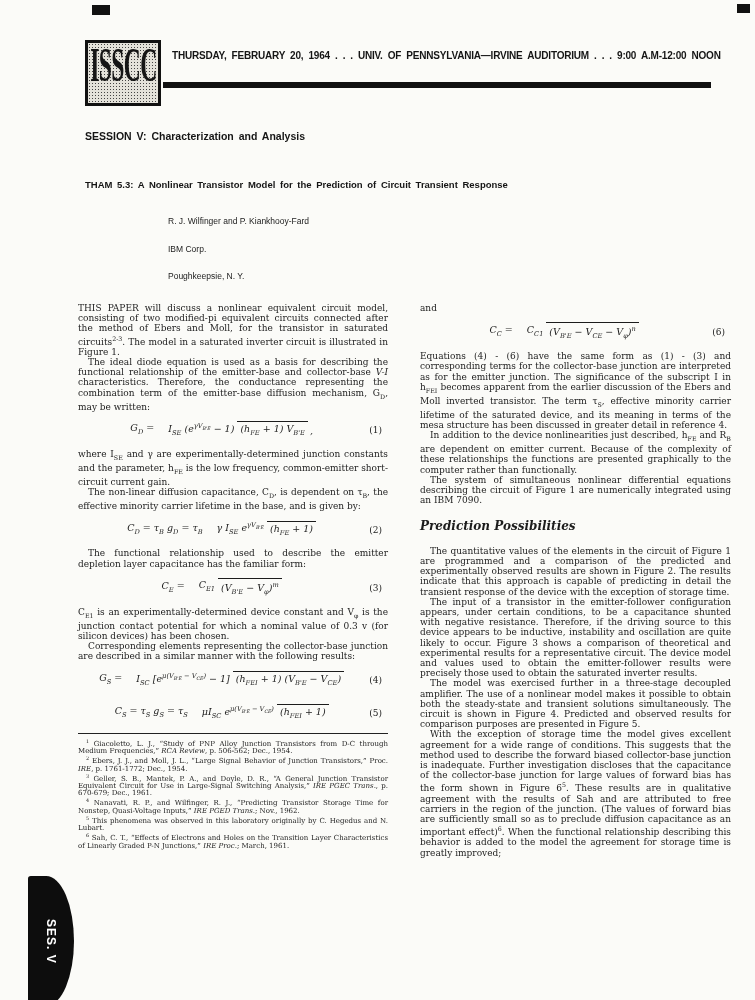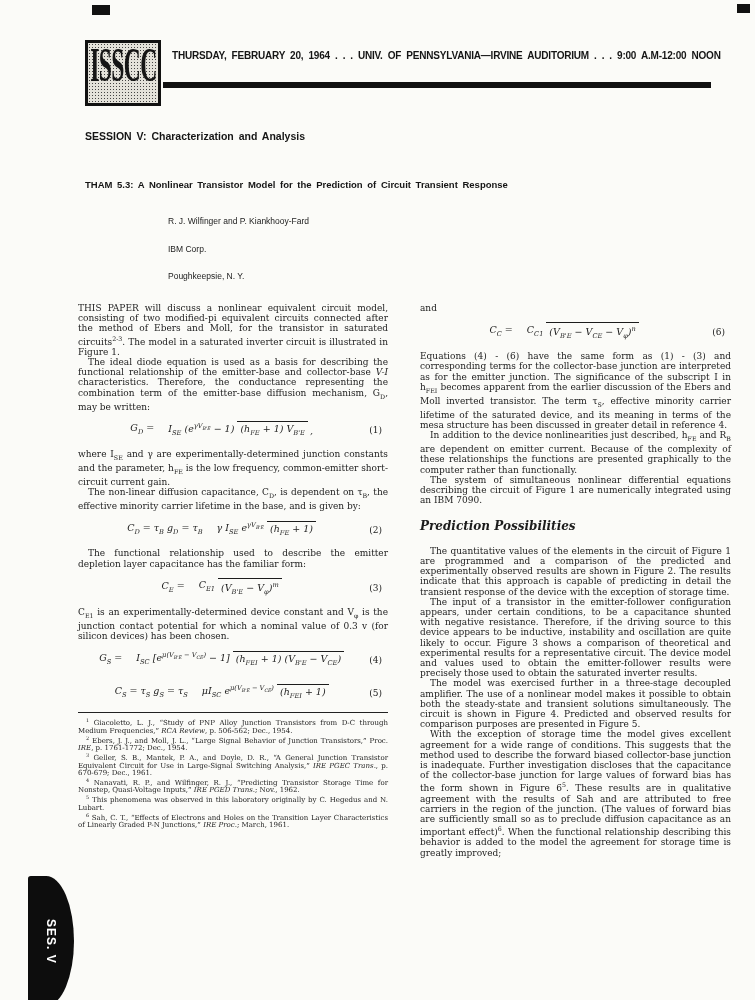--- a/index.html
+++ b/index.html
@@ -118,20 +118,21 @@
           <span class="eq-lhs">C<sub>E</sub> =</span>
           <span class="frac">
             <span class="fnum">C<sub>E1</sub></span>
             <span class="fden">(V<sub>B'E</sub> − V<sub>φ</sub>)<sup>m</sup></span>
           </span>
         </span>
       <span class="eq-label">(3)</span>
     </div>
 
     <p class="para noindent">C<sub>E1</sub> is an experimentally-determined device constant and V<sub>φ</sub> is the junction contact potential for which a nominal value of 0.3 v (for silicon devices) has been chosen.</p>
+    <p class="para">Corresponding elements representing the collector-base junction are described in a similar manner with the following results:</p>
 
     <div class="equation">
       <span class="eq-body">
           <span class="eq-lhs">G<sub>S</sub> =</span>
           <span class="frac">
             <span class="fnum">I<sub>SC</sub> [e<sup>μ(V<sub>B'E</sub> − V<sub>CE</sub>)</sup> − 1]</span>
             <span class="fden">(h<sub>FEI</sub> + 1) (V<sub>B'E</sub> − V<sub>CE</sub>)</span>
           </span>
         </span>
       <span class="eq-label">(4)</span>

